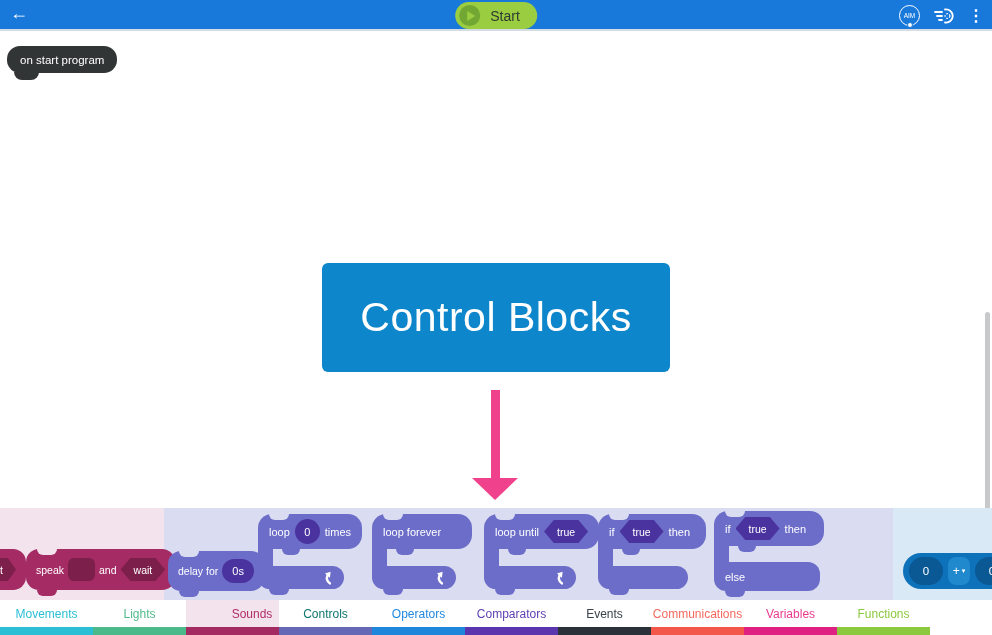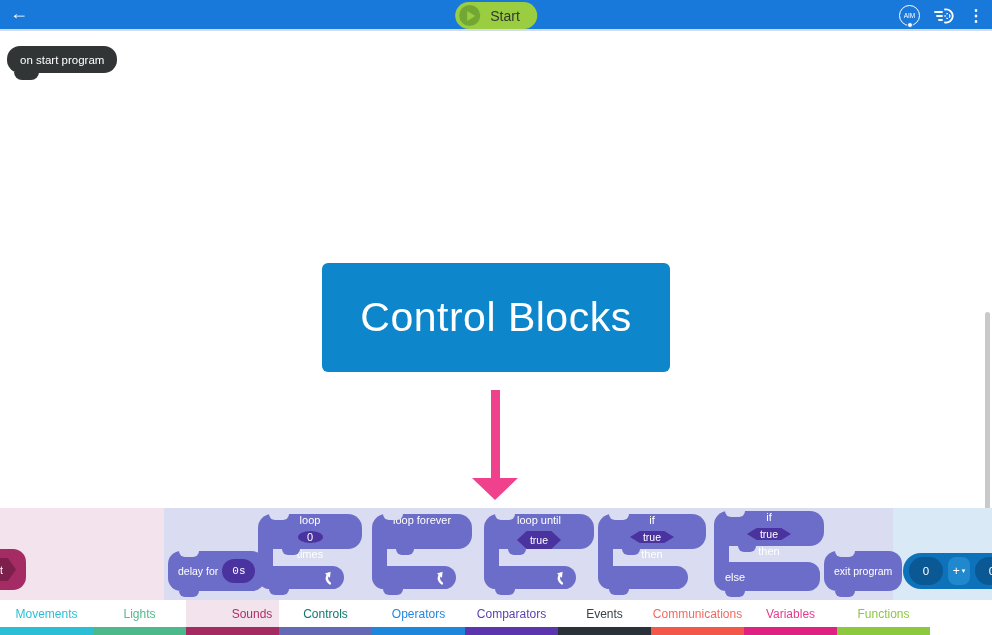--- a/index.html
+++ b/index.html
@@ -62,27 +62,27 @@
   .b-bot { position:absolute; bottom:-6px; left:11px; width:20px; height:6px;
            border-radius:0 0 6px 6px; background:inherit; }
 
   .hex { clip-path:polygon(22% 0,78% 0,100% 50%,78% 100%,22% 100%,0 50%); height:23px;
          padding:0 13px; display:inline-flex; align-items:center; font-size:10.5px; color:#fff; cursor:pointer; }
   .hex.snd { background:var(--sounds_chip); }
   .hex.ctl { background:var(--controls_chip); }
   .circle-chip { width:25px; height:25px; border-radius:50%; background:var(--controls_chip);
                  display:inline-flex; align-items:center; justify-content:center; font-size:11px; cursor:pointer; }
   .oval-chip { height:24px; padding:0 10px; border-radius:13px; background:var(--controls_chip);
-               display:inline-flex; align-items:center; justify-content:center; font-size:11px; cursor:pointer;font-family:Liberation Mono, monospace; }
+               display:inline-flex; align-items:center; justify-content:center; font-size:11px; cursor:pointer; }
   .input-box { width:27px; height:23px; border-radius:6px; background:var(--sounds_chip); cursor:pointer; }
 
   .cblock { position:absolute; color:#fff; font-size:11px; cursor:grab; }
   .cb-top { position:relative; height:35px; background:var(--controls_block);
             border-radius:14px 14px 14px 0; display:flex; align-items:center; gap:5px;
-            padding:0 11px; min-width:100%; width:max-content; white-space:nowrap;flex-direction:column; }
+            padding:0 11px; min-width:100%; width:max-content; white-space:nowrap; }
   .cb-top::after { content:""; position:absolute; bottom:-6px; left:24px; width:18px; height:6px;
                    border-radius:0 0 6px 6px; background:var(--controls_block); }
   .cb-mid { width:15px; height:17px; background:var(--controls_block); }
   .cb-bot { position:relative; height:23px; background:var(--controls_block);
             border-radius:0 12px 12px 12px; display:flex; align-items:center;
             justify-content:flex-end; padding:0 9px; }
   .cb-bot .b-bot, .cb-else .b-bot { left:11px; }
   .cb-else { position:relative; height:29px; background:var(--controls_block);
              border-radius:0 12px 12px 12px; display:flex; align-items:center; padding:0 11px; }
   .loop-arrow { transform:rotate(-50deg); }
@@ -154,20 +154,30 @@
     <div class="pal-sec pal-controls"></div>
     <div class="pal-sec pal-operators"></div>
 
     <div class="sblock sounds-fill" style="left:-46px; top:41px; width:72px; justify-content:flex-end;">
 
       <span class="hex snd">
         <span>ait</span>
       </span>
     </div>
 
+    <div class="sblock sounds-fill" style="left:26px; top:41px;">
+      <span class="n-top pink"></span>
+        <span class="b-bot"></span>
+      <span>speak</span>
+      <span class="input-box"></span>
+      <span>and</span>
+      <span class="hex snd">
+        <span>wait</span>
+      </span>
+    </div>
 
     <div class="sblock controls-fill" style="left:168px; top:43px; height:40px;">
       <span class="n-top lav"></span>
         <span class="b-bot"></span>
       <span>delay for</span>
       <span class="oval-chip">
         <span>0s</span>
       </span>
     </div>
 
@@ -247,25 +257,20 @@
         </span>
         <span>then</span>
       </div>
       <div class="cb-mid" style="height:16px;"></div>
       <div class="cb-else" style="width:106px;">
           <span class="b-bot"></span>
         <span>else</span>
       </div>
     </div>
 
-    <div class="sblock controls-fill" style="left:824px; top:43px; height:40px;">
-      <span class="n-top lav"></span>
-        <span class="b-bot"></span>
-      <span>exit program</span>
-    </div>
 
     <div class="op-block">
       <span class="op-oval">
         <span>0</span>
       </span>
       <span class="op-op">
         <span>+</span>
         <span class="op-caret">▾</span>
       </span>
       <span class="op-oval">

